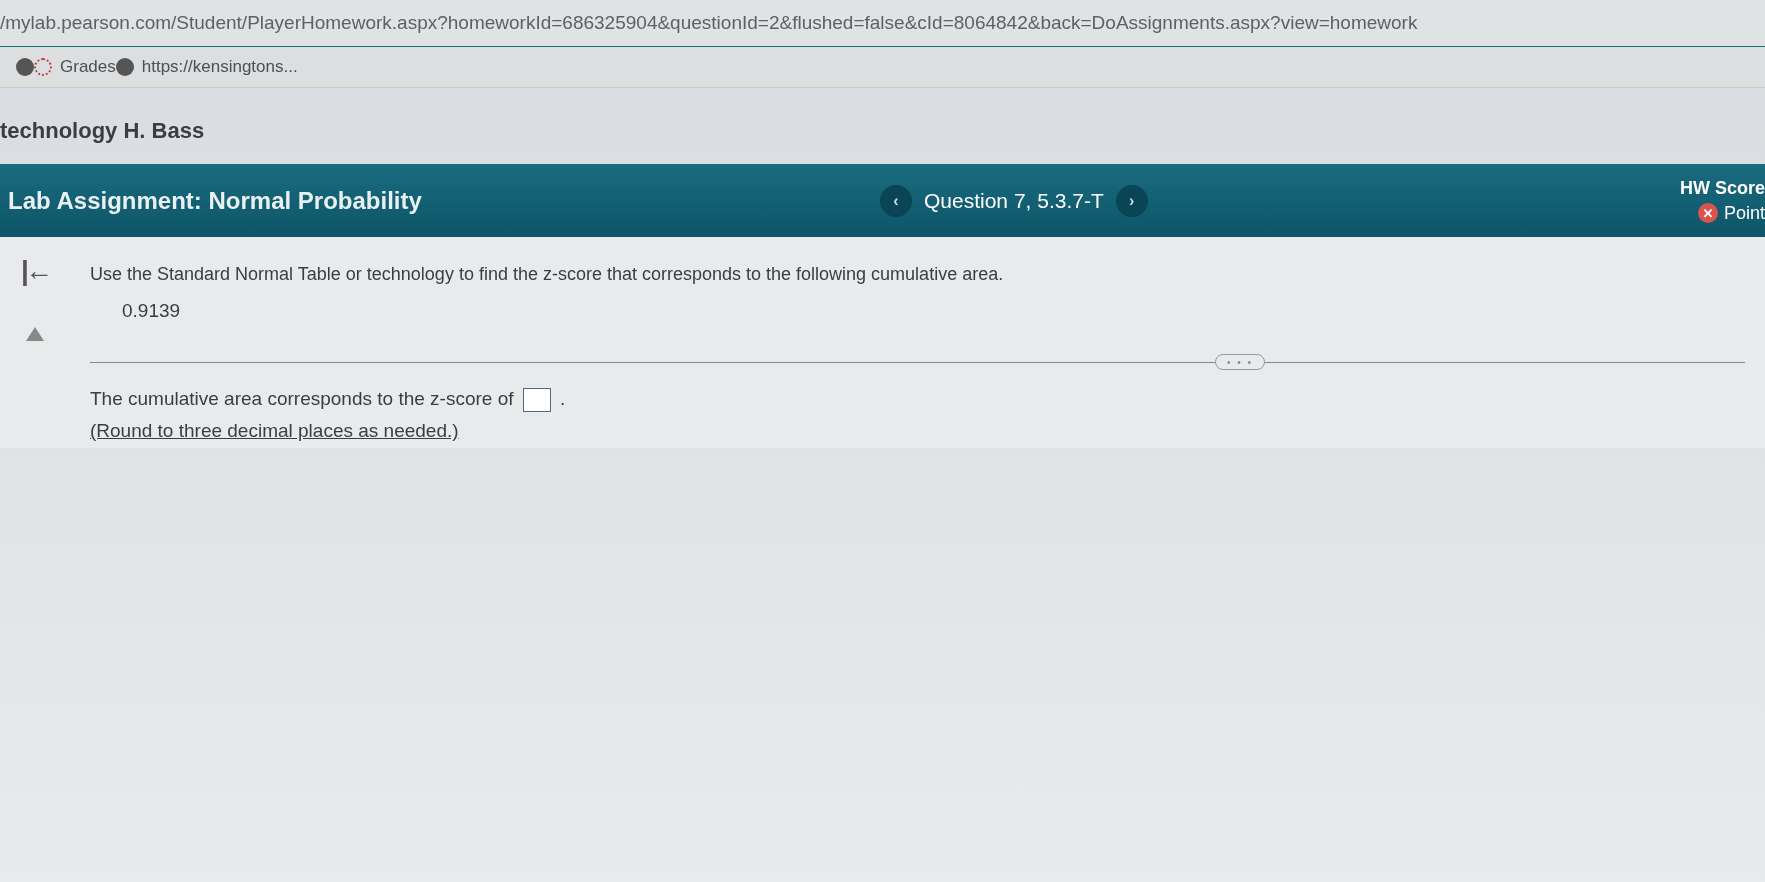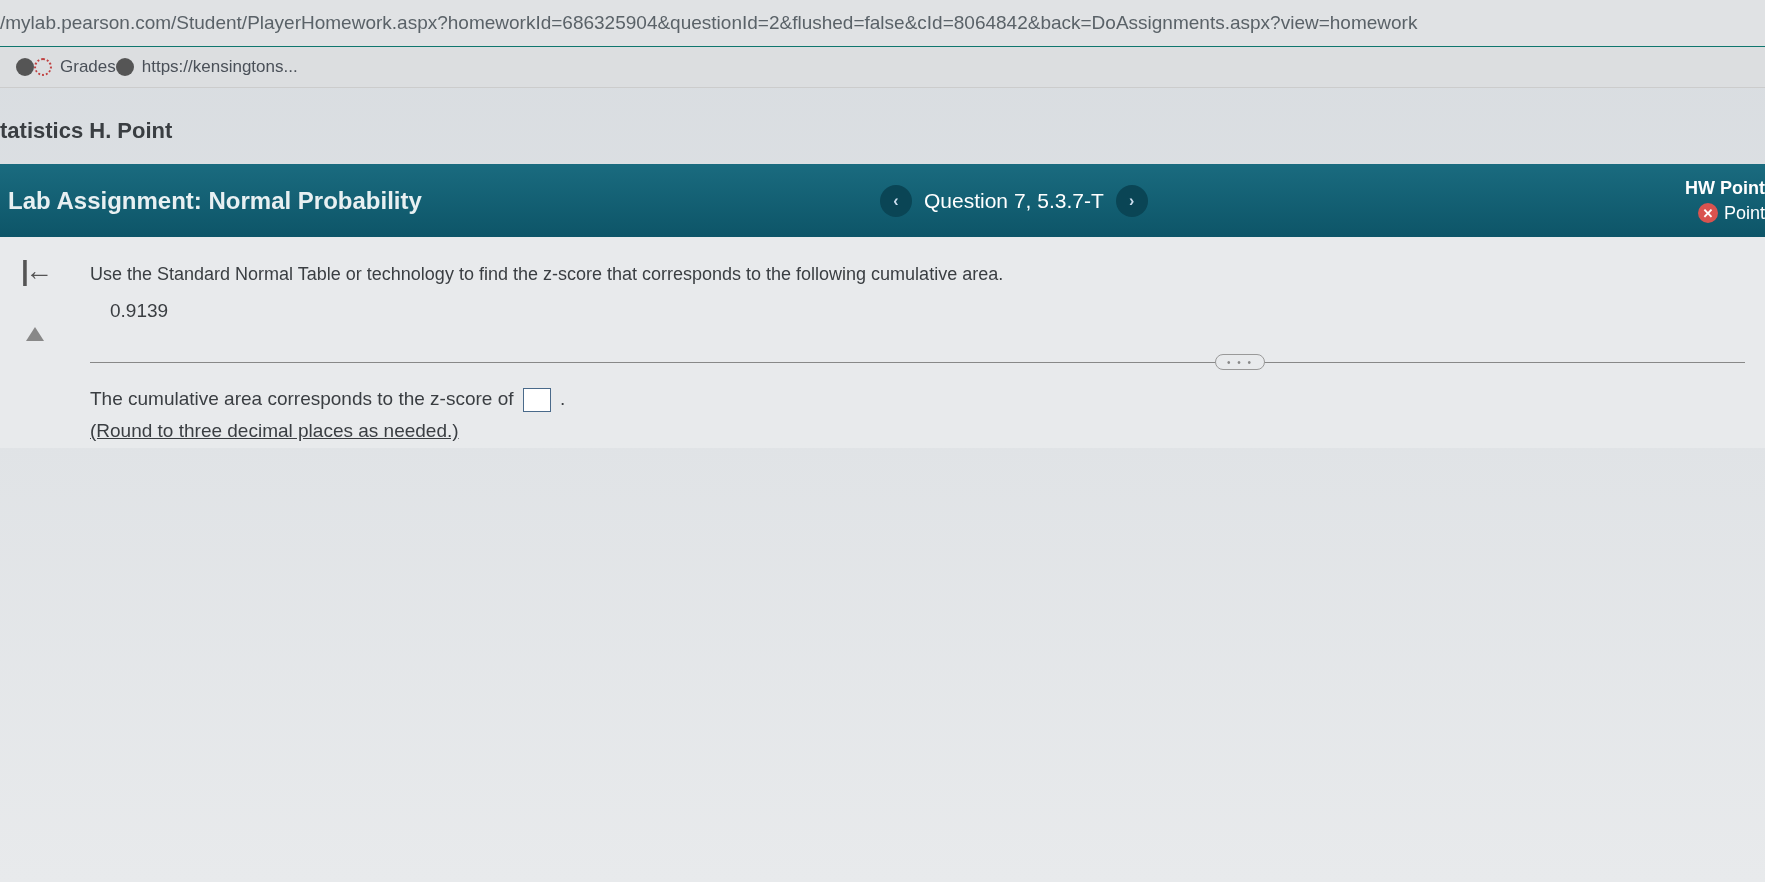--- a/index.html
+++ b/index.html
@@ -161,21 +161,21 @@
     .question-text {
       font-size: 18px;
       color: #3a3e42;
       line-height: 1.5;
       margin-top: 6px;
     }
     .cumulative-value {
       font-size: 19px;
       color: #3a3e42;
       margin-top: 12px;
-      margin-left: 20px;
+      margin-left: 32px;
     }
     .divider-line {
       border: none;
       border-top: 1px solid #888;
       margin: 40px 0 0 0;
       position: relative;
     }
     .divider-handle {
       position: absolute;
       right: 480px;
@@ -227,31 +227,31 @@
   <div class="bookmark-item">
     <span class="bookmark-icon circle-outline"></span>
     <span>Grades</span>
   </div>
   <div class="bookmark-item">
     <span class="bookmark-icon"></span>
     <span>https://kensingtons...</span>
   </div>
 </div>
 
-<div class="course-header">tatistics H. Point</div>
+<div class="course-header">technology H. Bass</div>
 
 <div class="assignment-bar">
   <span class="assignment-title">Lab Assignment: Normal Probability</span>
   <div class="question-nav">
     <button class="nav-btn">‹</button>
     <span class="question-label">Question 7, 5.3.7-T</span>
     <button class="nav-btn">›</button>
   </div>
   <div class="score-area">
-    <div class="score-line1">HW Point</div>
+    <div class="score-line1">HW Score</div>
     <div class="score-line2">
       <span class="x-badge">✕</span>
       <span>Point</span>
     </div>
   </div>
 </div>
 
 <div class="content-area">
   <div class="left-sidebar">
     <div class="collapse-btn">|←</div>

